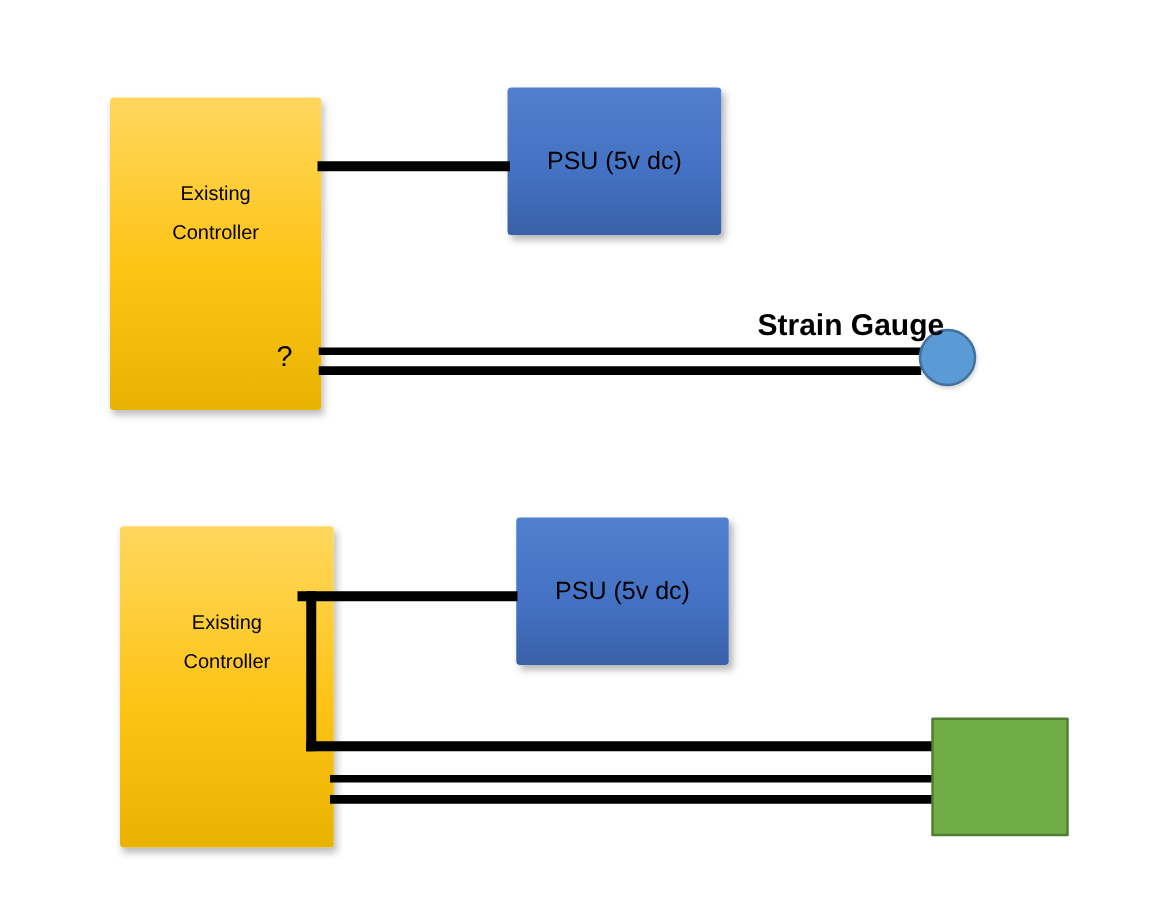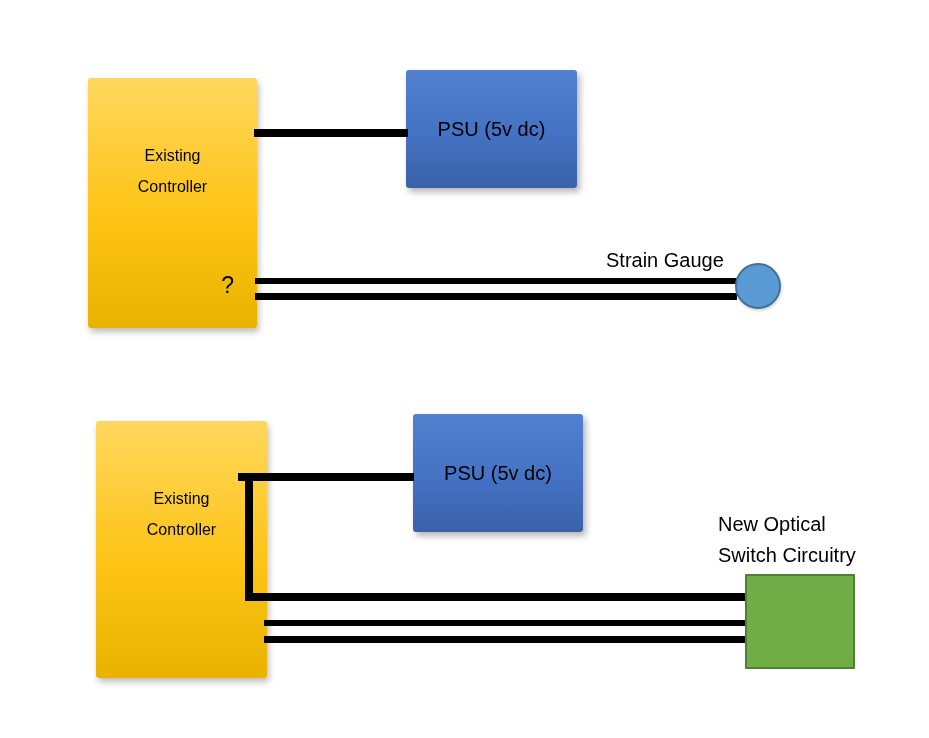--- a/index.html
+++ b/index.html
@@ -71,23 +71,24 @@
     height: 46px;
     border-radius: 50%;
     background: var(--circle-fill);
     border: 2.5px solid var(--circle-stroke);
     box-sizing: border-box;
     box-shadow: 1px 2px 3px rgba(140,140,140,0.35);
   }
   .free-label {
     position: absolute;
     color: #000;
-    font-size: 20px;
+    font-size: 24px;
     line-height: 31px;
     white-space: nowrap;
+    font-weight: bold;
   }
 </style>
 </head>
 <body>
 
 <div class="canvas">
 
   <div class="box gold-box" style="left:88px; top:78px; width:169px; height:250px;">
     <div class="box-label" style="top:62px;">
       <div>Existing</div>
@@ -124,18 +125,14 @@
 
   <div class="wire" style="left:245px; top:473px; width:8px; height:128px;"></div>
 
   <div class="wire" style="left:245px; top:593px; width:501px; height:8px;"></div>
 
   <div class="wire" style="left:264px; top:620px; width:482px; height:6px;"></div>
   <div class="wire" style="left:264px; top:636px; width:482px; height:7px;"></div>
 
   <div class="box green-box" style="left:745px; top:574px; width:110px; height:95px;"></div>
 
-  <div class="free-label" style="left:718px; top:509px;">
-    <div>New Optical</div>
-    <div>Switch Circuitry</div>
-  </div>
 
 </div>
 
 </body></html>

